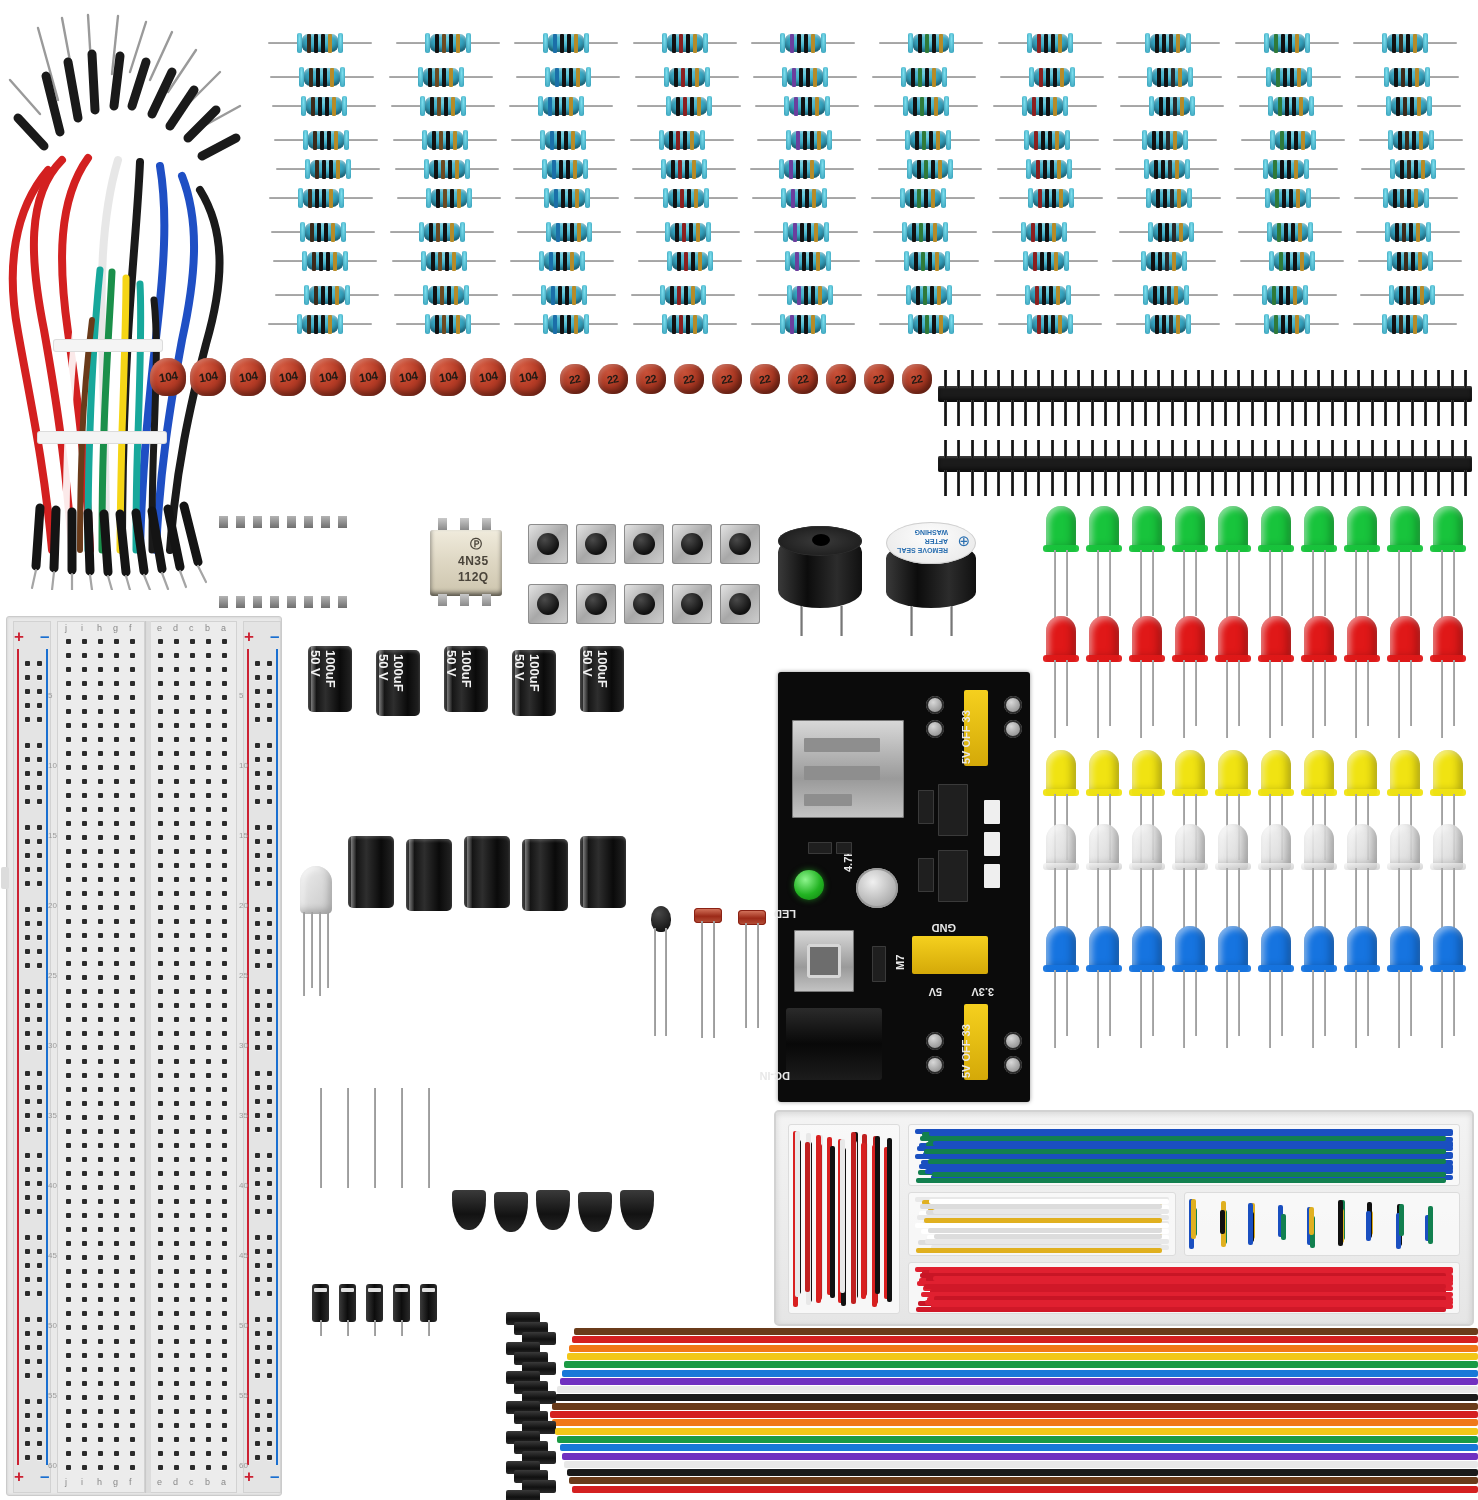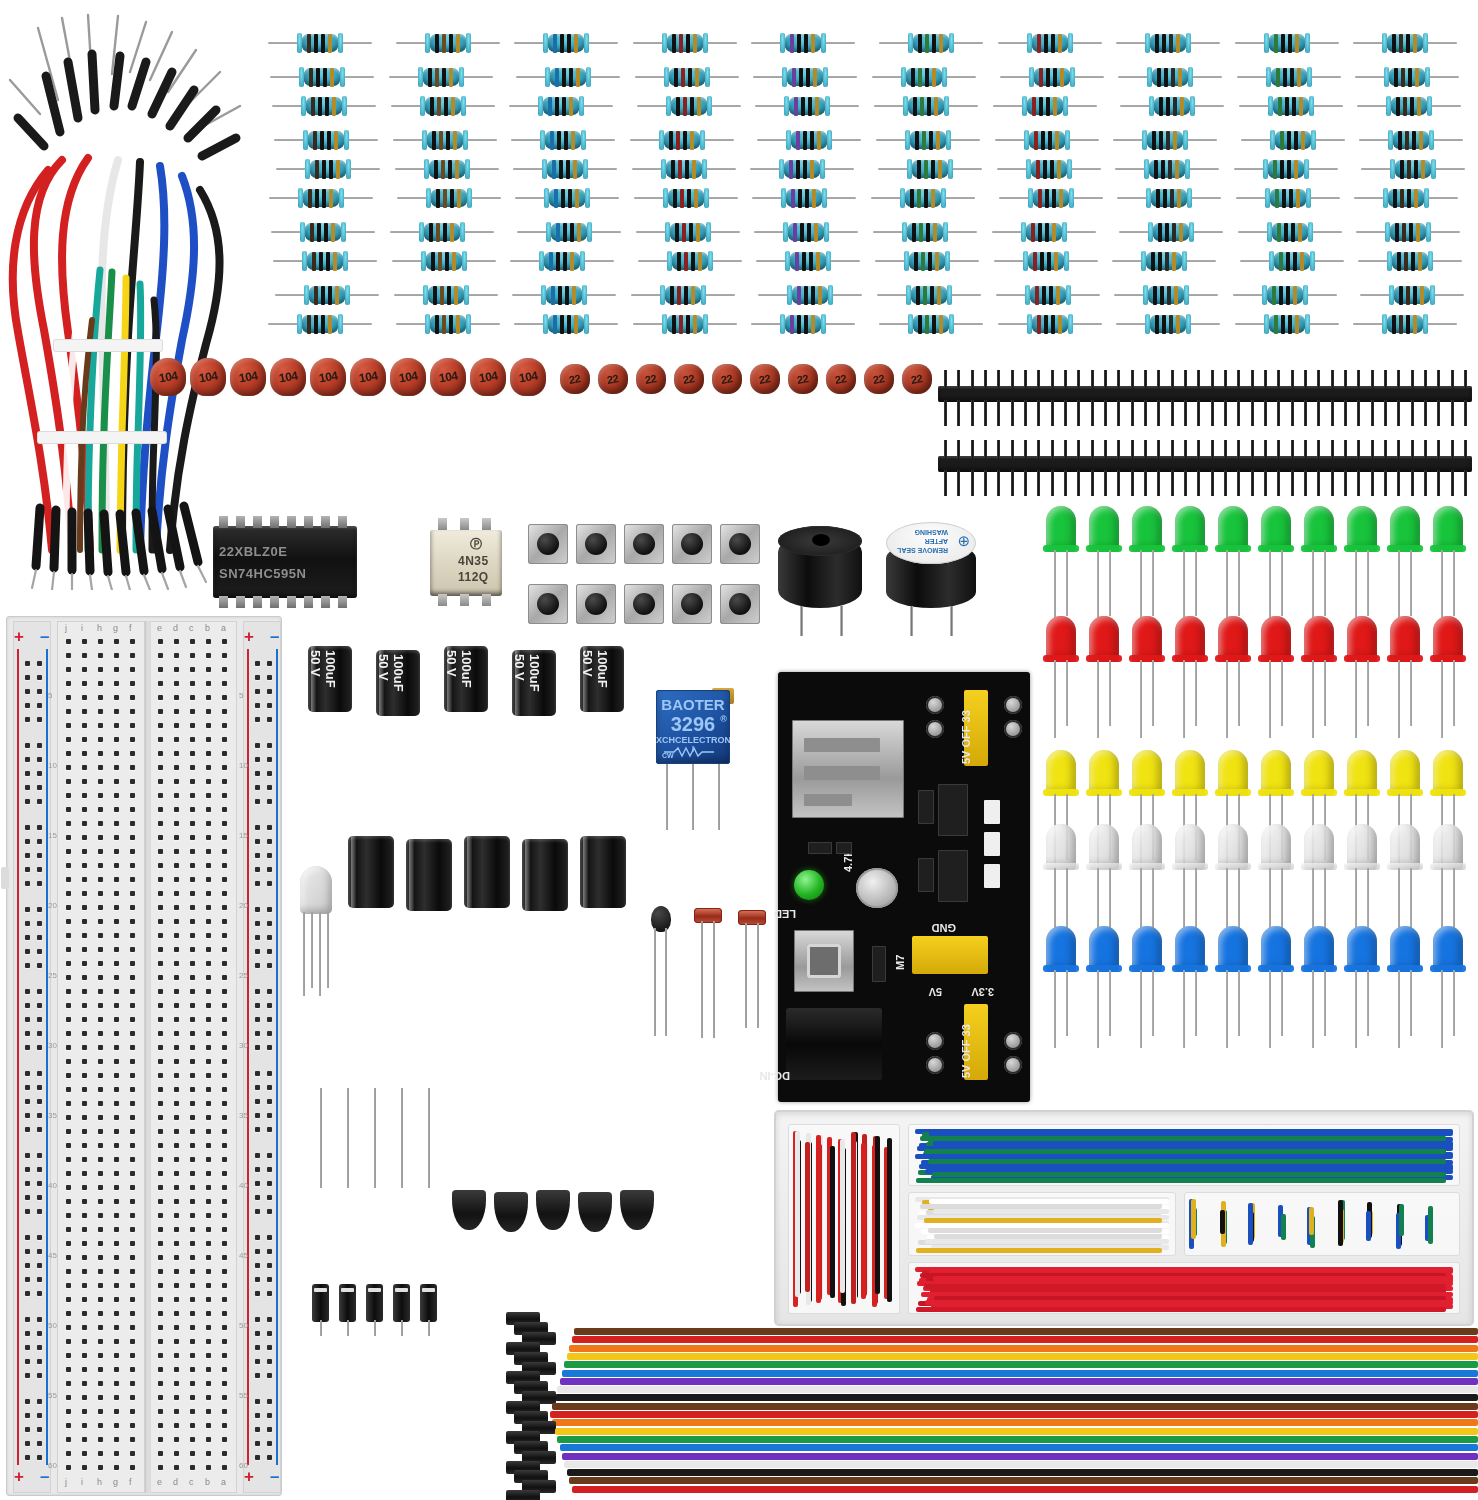--- a/index.html
+++ b/index.html
@@ -1501,24 +1501,20 @@
       <div class="pin dn" style="left:486px;"></div>
       <div class="pin up" style="left:499.33333333333337px;"></div>
       <div class="pin dn" style="left:499.33333333333337px;"></div>
       <div class="pin up" style="left:512.6666666666667px;"></div>
       <div class="pin dn" style="left:512.6666666666667px;"></div>
       <div class="pin up" style="left:526px;"></div>
       <div class="pin dn" style="left:526px;"></div>
     </div>
 
   <div class="dip" style="left:205px;top:512px;width:160px;height:100px;">
-    <div class="pkg" style="position:absolute;left:8px;top:14px;width:144px;height:72px;">
-      <div class="label" style="top:18px;">22XBLZ0E</div>
-      <div class="label" style="top:40px;">SN74HC595N</div>
-    </div>
   <div class="p" style="left:14px;top:4px;"></div>
       <div class="p" style="left:14px;top:84px;"></div>
       <div class="p" style="left:31px;top:4px;"></div>
       <div class="p" style="left:31px;top:84px;"></div>
       <div class="p" style="left:48px;top:4px;"></div>
       <div class="p" style="left:48px;top:84px;"></div>
       <div class="p" style="left:65px;top:4px;"></div>
       <div class="p" style="left:65px;top:84px;"></div>
       <div class="p" style="left:82px;top:4px;"></div>
       <div class="p" style="left:82px;top:84px;"></div>
@@ -2852,38 +2848,20 @@
         <div class="can" style="width:46px;height:72px;">
           <div class="stripe"></div>
         </div>
         <div class="legs" style="height:188px;">
           <div style="left:13px;top:0;height:188px;"></div>
           <div style="left:31px;top:0;height:170px;"></div>
         </div>
       </div>
     </div>
 
-  <div class="pot" style="left:656px;top:690px;width:96px;height:160px;">
-    <div style="position:absolute;left:56px;top:-2px;width:22px;height:16px;border-radius:2px;
-                background:linear-gradient(to bottom,#d8a838,#a87c1c);"></div>
-    <div class="blue">
-      <span style="top:6px;font-size:15px;">BAOTER</span>
-      <span style="top:23px;font-size:20px;">3296</span>
-      <span style="top:24px;left:auto;right:3px;text-align:right;font-size:9px;width:14px;">®</span>
-      <span style="top:45px;font-size:9px;">XCHCELECTRON</span>
-      <span style="top:62px;left:6px;text-align:left;font-size:7px;">CW</span>
-      <svg width="74" height="16" style="position:absolute;left:0;top:54px;">
-        <polyline points="8,8 18,8 22,4 26,12 30,4 34,12 38,4 42,12 46,8 58,8" fill="none" stroke="#9ec6f5" stroke-width="1.4"></polyline>
-        <line x1="37" y1="8" x2="37" y2="2" stroke="#9ec6f5" stroke-width="1.2"></line>
-      </svg>
-    </div>
-    <div style="position:absolute;left:10px;top:74px;width:2px;height:66px;background:linear-gradient(to right,#cfcfcf,#7a7a7a,#c0c0c0);"></div>
-    <div style="position:absolute;left:36px;top:74px;width:2px;height:66px;background:linear-gradient(to right,#cfcfcf,#7a7a7a,#c0c0c0);"></div>
-    <div style="position:absolute;left:62px;top:74px;width:2px;height:66px;background:linear-gradient(to right,#cfcfcf,#7a7a7a,#c0c0c0);"></div>
-  </div>
 
   <div class="abs" style="left:298px;top:866px;width:44px;height:130px;">
     <div style="position:absolute;left:2px;top:0;width:32px;height:48px;border-radius:16px 16px 5px 5px;
       background:linear-gradient(to bottom right, rgba(235,235,235,.92), rgba(190,190,190,.85));
       box-shadow: inset -3px -4px 7px rgba(0,0,0,.22), inset 3px 3px 6px rgba(255,255,255,.6);"></div>
     <div style="position:absolute;left:5px;top:46px;width:2px;height:84px;background:linear-gradient(to right,#d0d0d0,#7c7c7c,#c2c2c2);"></div>
     <div style="position:absolute;left:13px;top:46px;width:2px;height:76px;background:linear-gradient(to right,#d0d0d0,#7c7c7c,#c2c2c2);"></div>
     <div style="position:absolute;left:21px;top:46px;width:2px;height:84px;background:linear-gradient(to right,#d0d0d0,#7c7c7c,#c2c2c2);"></div>
     <div style="position:absolute;left:29px;top:46px;width:2px;height:76px;background:linear-gradient(to right,#d0d0d0,#7c7c7c,#c2c2c2);"></div>
   </div>

